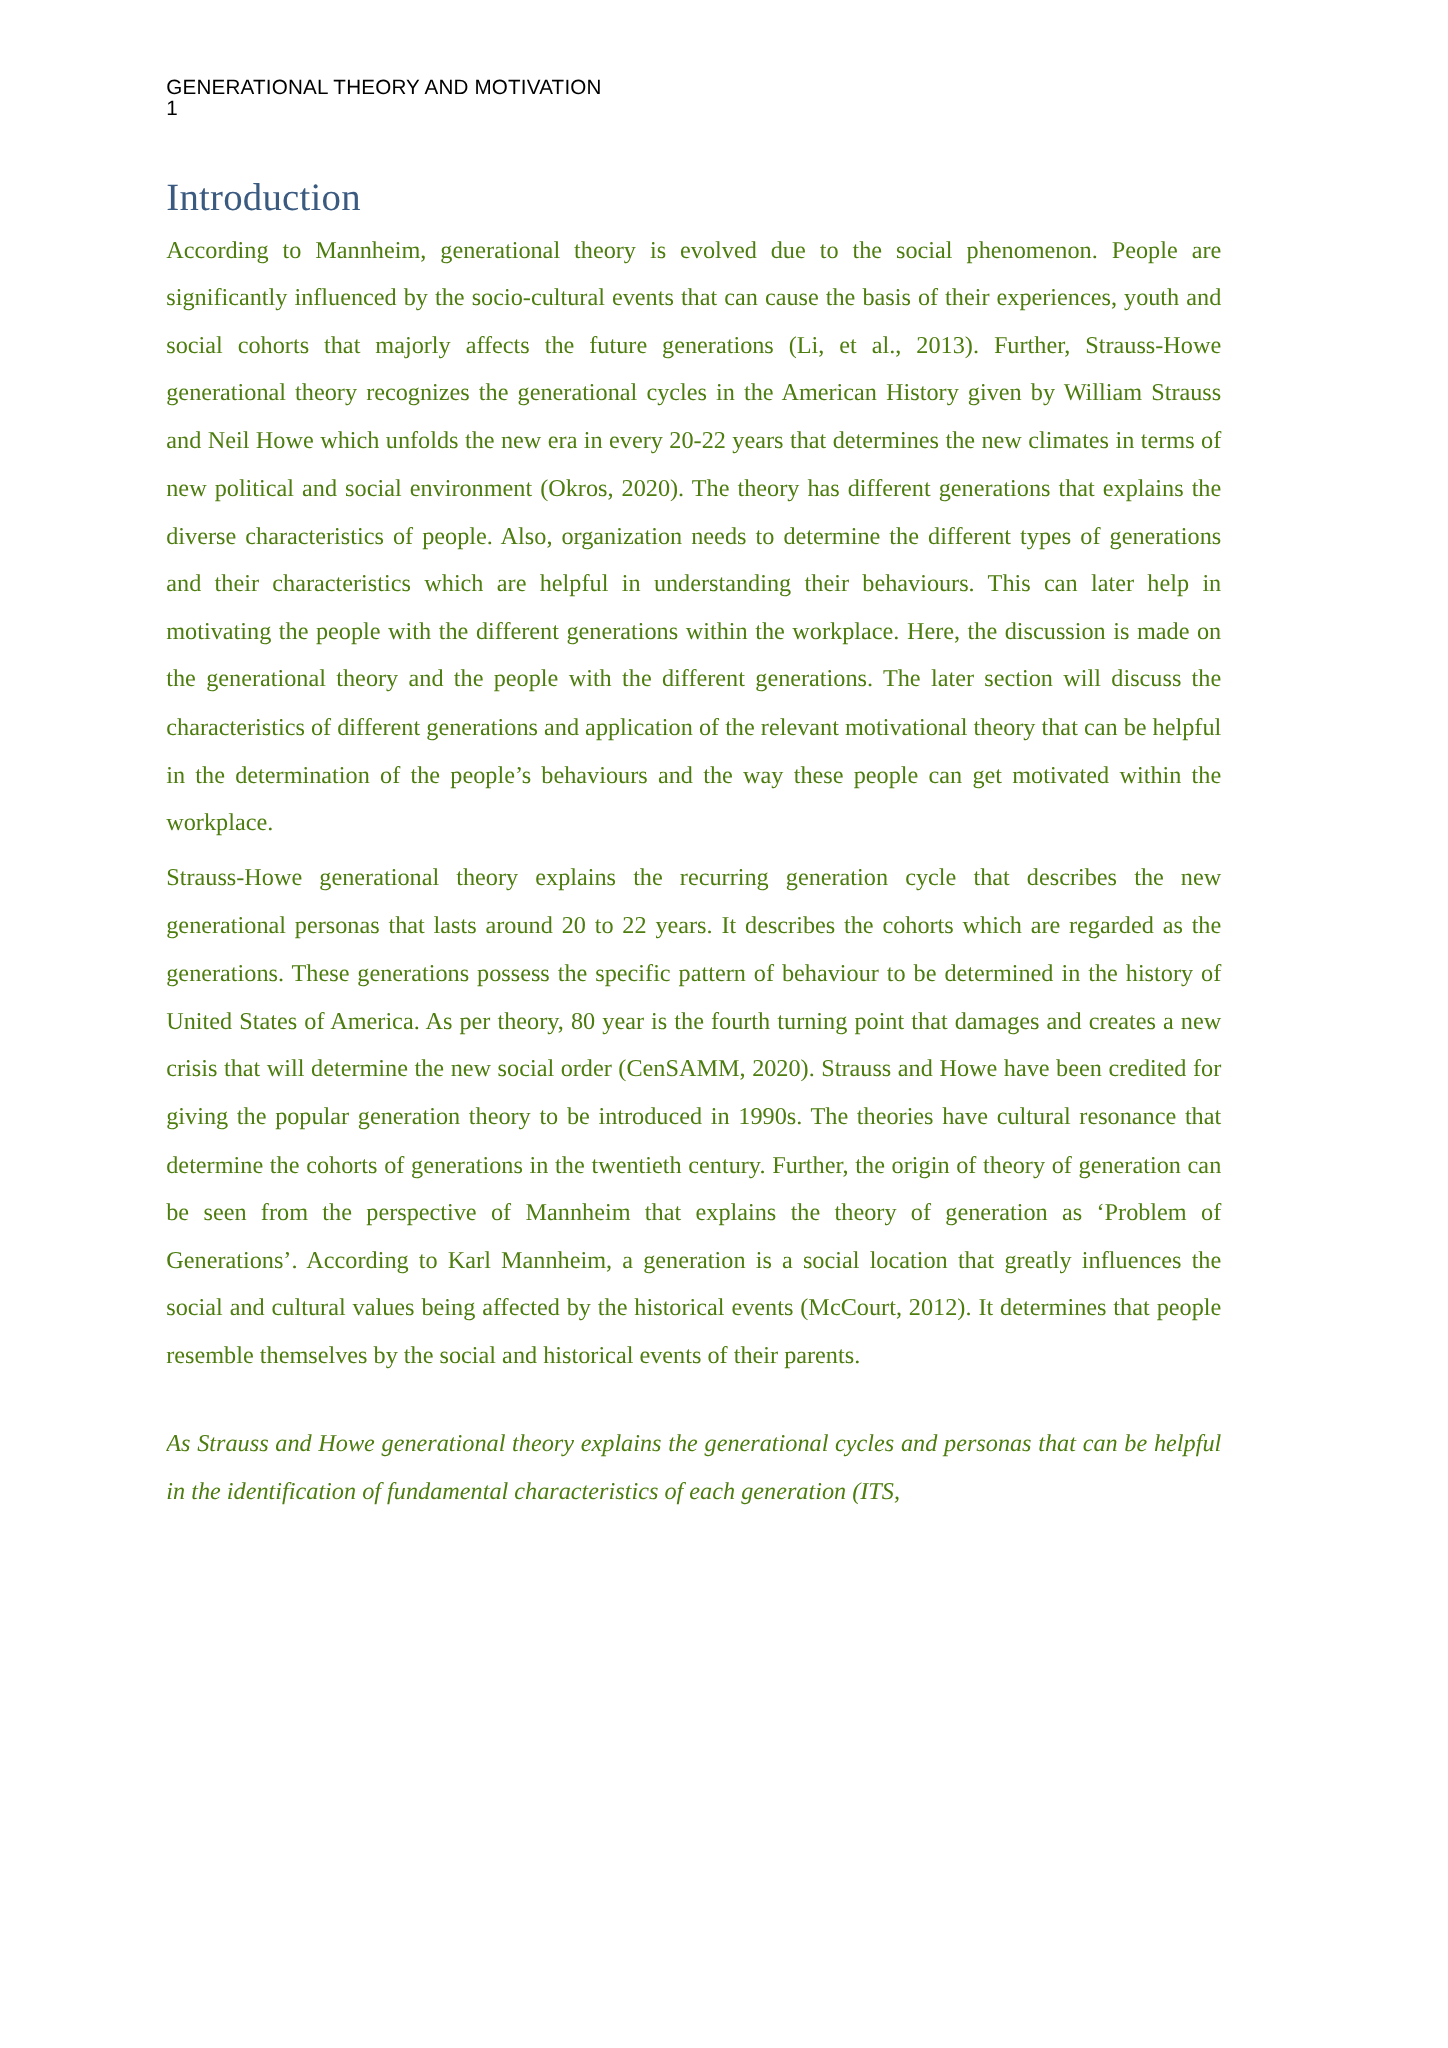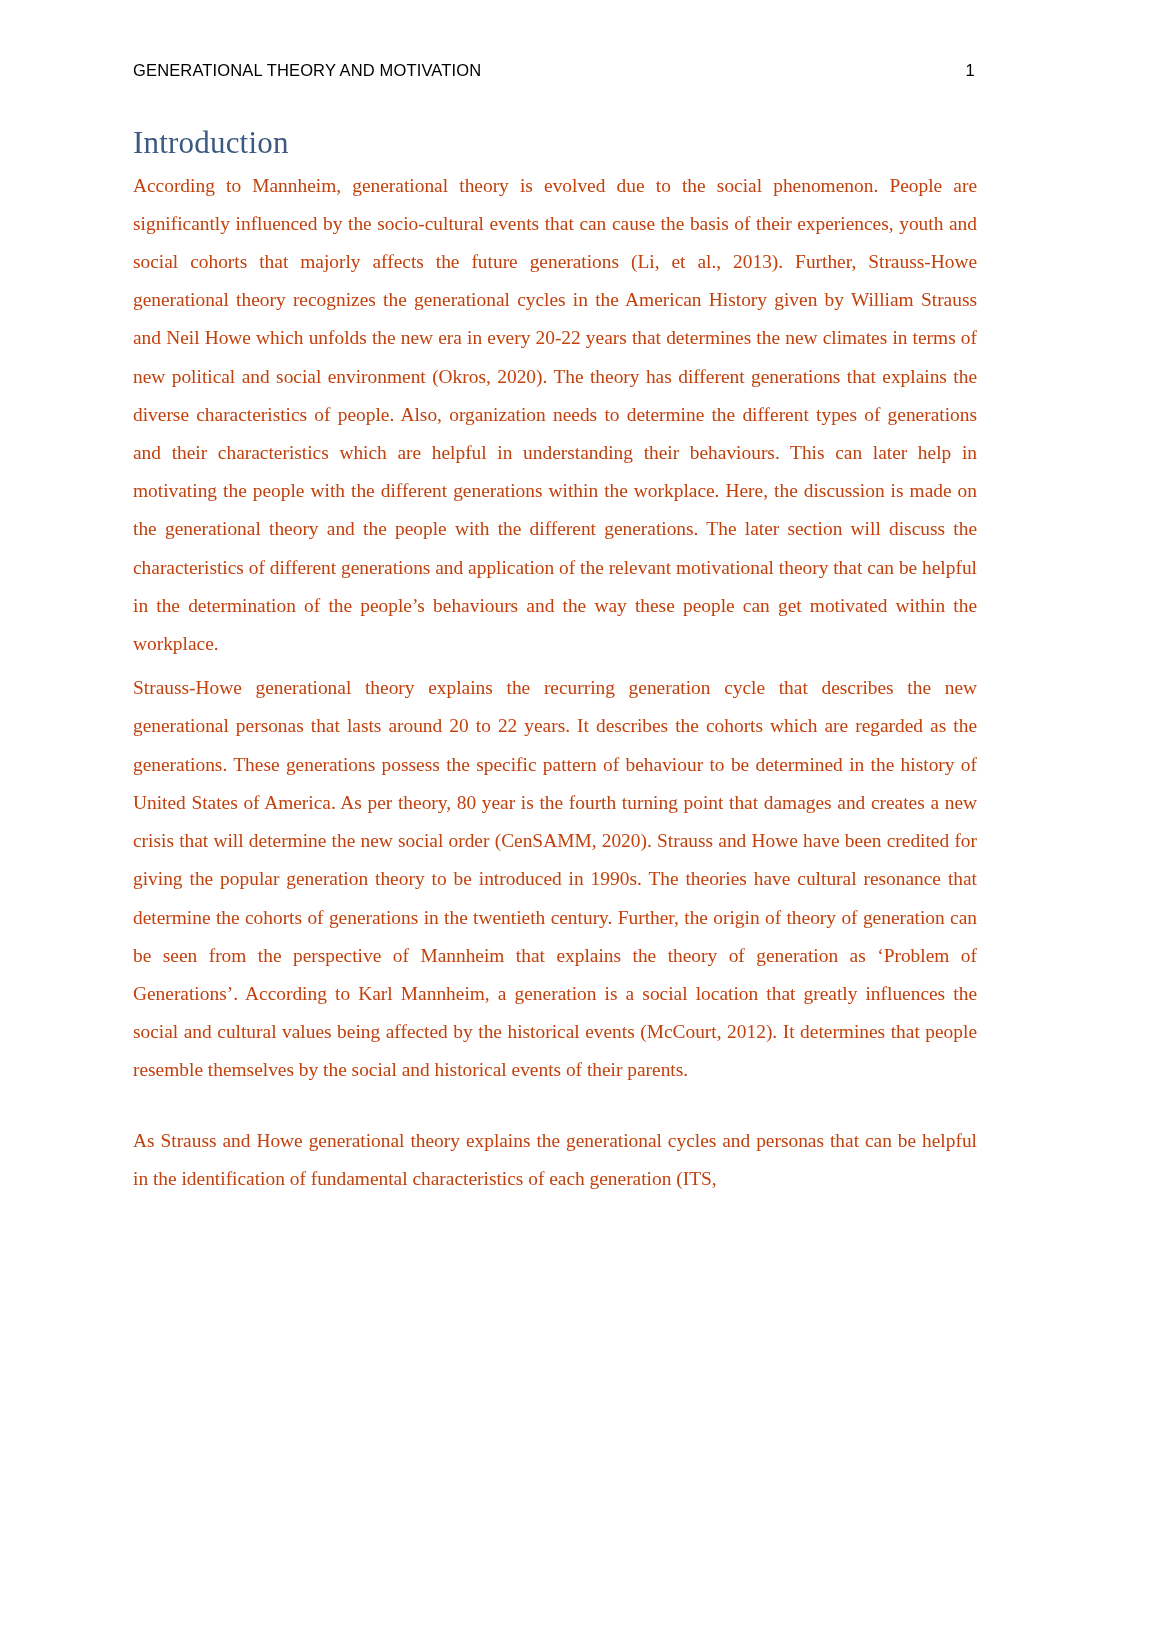--- a/index.html
+++ b/index.html
@@ -31,36 +31,37 @@
     left: 133px;
     width: 842px;
     display: flex;
     align-items: baseline;
     justify-content: space-between;
     font-family: "Liberation Sans", "DejaVu Sans", sans-serif;
     font-size: 16.5px;
     letter-spacing: 0.2px;
     color: #000000;
     line-height: 1;
+    flex-direction: column;
   }
   .running-header .ht {
     font-family: "Liberation Sans", "DejaVu Sans", sans-serif;
     font-size: 16.5px;
     letter-spacing: 0.15px;
     white-space: nowrap;
   }
   .running-header .pn {
     font-family: "Liberation Sans", "DejaVu Sans", sans-serif;
     font-size: 16.5px;
   }
 
   
   .content {
     position: absolute;
-    top: 125px;
+    top: 140px;
     left: 133px;
     width: 844px;
   }
 
   h1.section-heading {
     font-family: "Liberation Serif", "DejaVu Serif", serif;
     font-weight: 400;
     font-size: 31px;
     line-height: 1.15;
     color: #3b5a80;
@@ -71,29 +72,30 @@
     margin-top: 42px;
   }
 
   p.body-par {
     font-family: "Liberation Serif", "DejaVu Serif", serif;
     font-size: 19.4px;
     line-height: 38.2px;
     text-align: justify;
     text-justify: inter-word;
     margin: 0 0 6px 0;
-    color: #c2410c;
+    color: #4d7c0f;
     hyphens: none;
   }
   p.body-par.gap {
     margin-top: 32px;
   }
   
   .clip-tail {
     overflow: hidden;
+    font-style: italic;
   }
 </style>
 </head>
 <body>
 
 <div class="page">
 
   <div class="running-header">
     <span class="ht">GENERATIONAL THEORY AND MOTIVATION</span>
     <span class="pn">1</span>

